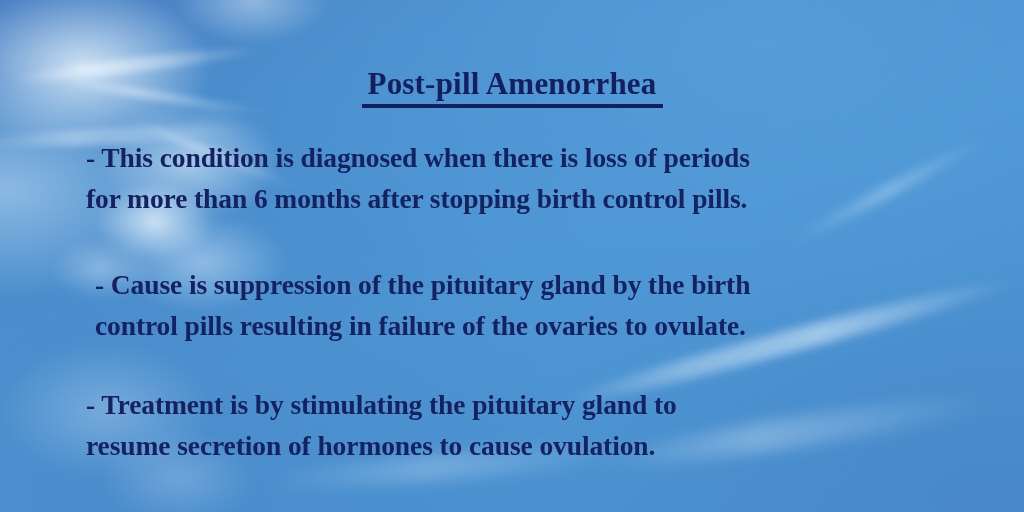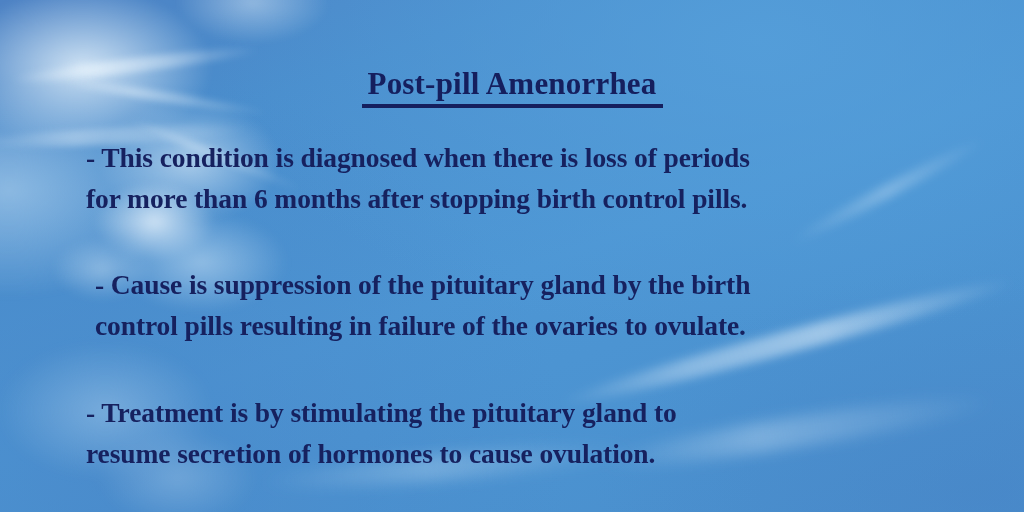--- a/index.html
+++ b/index.html
@@ -174,21 +174,21 @@
 
   .para {
     font-size: 27.5px;
     font-weight: bold;
     line-height: 41px;
     color: #16215f;
     margin: 0 0 38px 0;
     white-space: pre-line;
     letter-spacing: -0.1px;
   }
-  .para:last-child { margin-bottom: 0; margin-top: 8px; }
+  .para:last-child { margin-bottom: 0; }
 
   #p1 { position: absolute; top: 137px; left: 0; width: 890px; }
   #p2 { position: absolute; top: 264px; left: 9px; width: 890px; }
   #p3 { position: absolute; top: 384px; left: 0; width: 890px; }
 </style>
 </head>
 <body>
 
 <div id="slide">
 

